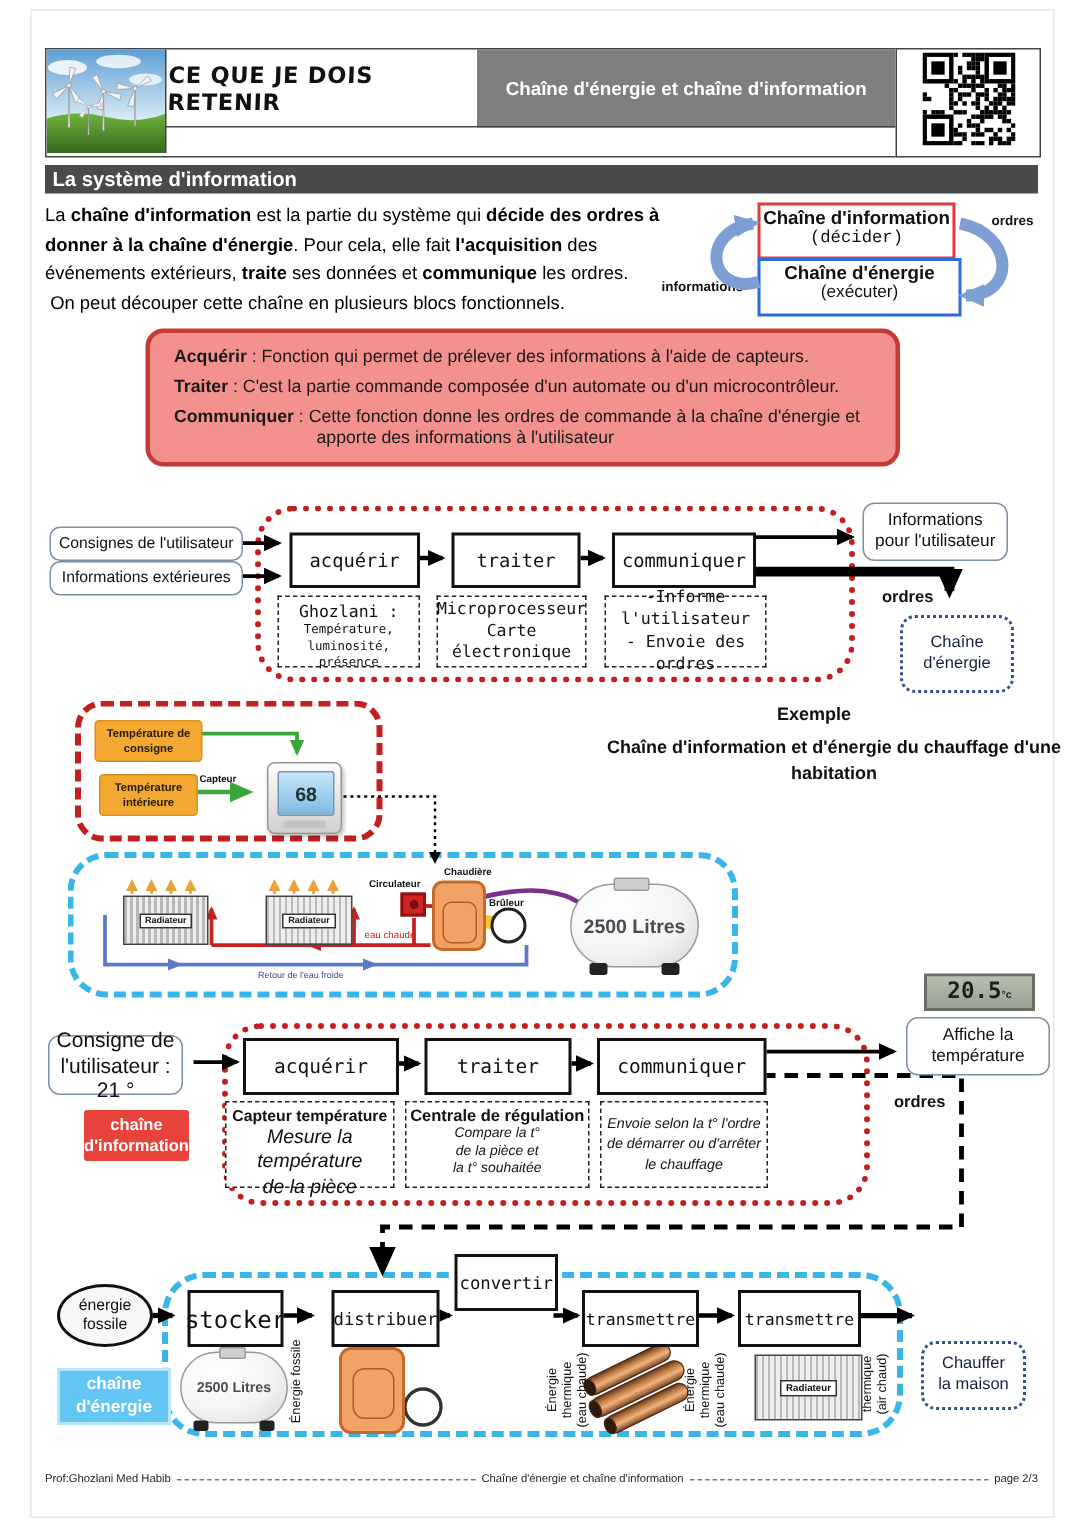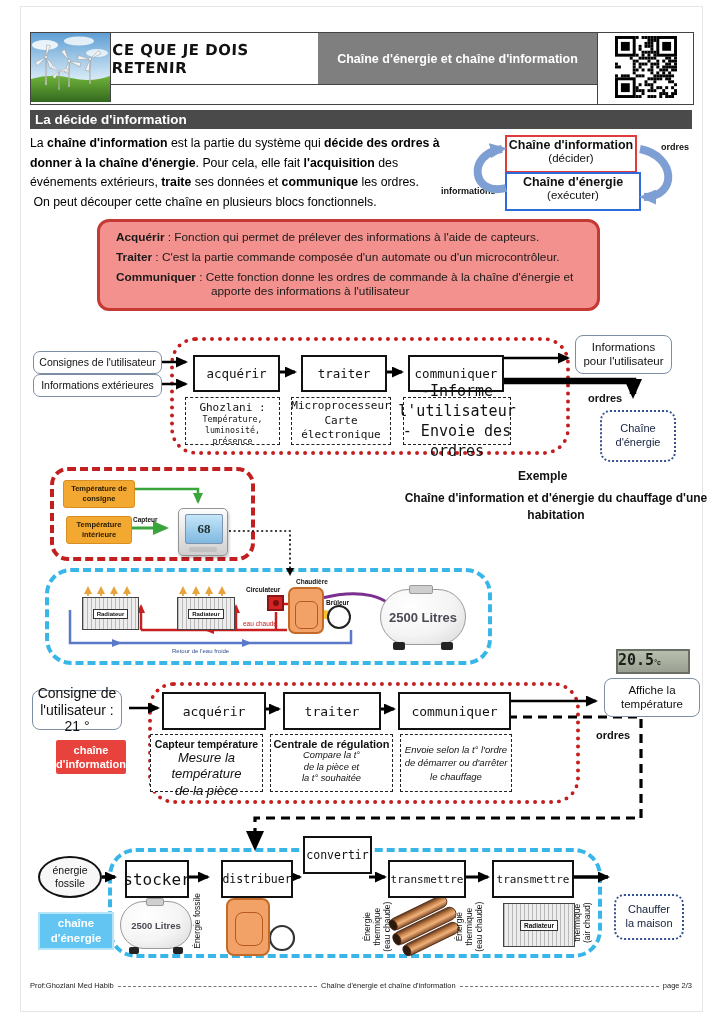--- a/index.html
+++ b/index.html
@@ -242,29 +242,29 @@
             <rect x="43.5" y="1.5" width="18" height="18"></rect>
             <rect x="1.5" y="43.5" width="18" height="18"></rect>
           </g>
           <rect x="6" y="6" width="9" height="9"></rect>
           <rect x="48" y="6" width="9" height="9"></rect>
           <rect x="6" y="48" width="9" height="9"></rect>
         </svg></span>
   </div>
 
   <div class="abs" style="left:30px;top:110px;width:662px;height:19px;background:var(--bar_gray);display:flex;align-items:center;">
-    <span style="color:#fff;font-weight:bold;font-size:13.5px;padding-left:5px;">La décide d'information</span>
+    <span style="color:#fff;font-weight:bold;font-size:13.5px;padding-left:5px;">La système d'information</span>
   </div>
 
   <div class="abs rich" style="left:30px;top:134px;width:412px;font-size:12.3px;line-height:19.5px;color:#000;"><span>La </span><span class="b">chaîne d'information</span><span> est la partie du système qui </span><span class="b">décide des ordres à donner à la chaîne d'énergie</span><span>. Pour cela, elle fait </span><span class="b">l'acquisition</span><span> des événements extérieurs, </span><span class="b">traite</span><span> ses données et </span><span class="b">communique</span><span> les ordres.
  On peut découper cette chaîne en plusieurs blocs fonctionnels.</span></div>
 
   <div class="abs" style="left:505px;top:135px;width:128px;height:33px;border:2px solid #e03a3a;background:#fff;text-align:center;line-height:1.15;padding-top:1px;">
     <div class="b" style="font-size:12.5px;">Chaîne d'information</div>
-    <div style="font-size:11.5px;">(décider)</div>
+    <div style="font-size:11.5px;font-family:Liberation Mono, monospace;">(décider)</div>
   </div>
   <div class="abs" style="left:505px;top:172px;width:132px;height:34px;border:2px solid #2f6bd8;background:#fff;text-align:center;line-height:1.15;padding-top:1px;">
     <div class="b" style="font-size:12.5px;">Chaîne d'énergie</div>
     <div style="font-size:11.5px;">(exécuter)</div>
   </div>
   <div class="abs b" style="left:441px;top:186px;font-size:9px;">informations</div>
   <div class="abs b" style="left:661px;top:142px;font-size:9px;">ordres</div>
 
   <div class="abs" style="left:97px;top:219px;width:503px;height:92px;background:var(--pink_bg);border:3px solid var(--pink_border);border-radius:12px;box-sizing:border-box;padding:8px 10px 0 16px;font-size:11.8px;">
     <div class="def-row">
@@ -406,40 +406,40 @@
   <div class="abs box" style="left:408px;top:355px;width:92px;height:33px;font-size:12.5px;">
     <span>communiquer</span>
   </div>
   <div class="abs dashbox c" style="left:185px;top:397px;width:95px;height:48px;font-family:'DejaVu Sans Mono',monospace;padding-top:3px;">
     <div style="font-size:11px;">Ghozlani :</div>
     <div class="pl" style="font-size:8.3px;line-height:1.3;">Température,
 luminosité, présence</div>
   </div>
   <div class="abs dashbox c pl" style="left:291px;top:397px;width:100px;height:48px;font-family:'DejaVu Sans Mono',monospace;font-size:11px;line-height:1.35;display:flex;align-items:center;justify-content:center;">Microprocesseur
 Carte électronique</div>
-  <div class="abs dashbox c pl" style="left:403px;top:397px;width:108px;height:48px;font-family:'DejaVu Sans Mono',monospace;font-size:15px;line-height:1.35;display:flex;align-items:center;justify-content:center;">-Informe l'utilisateur
+  <div class="abs dashbox c pl" style="left:403px;top:397px;width:108px;height:48px;font-family:'DejaVu Sans Mono',monospace;font-size:11px;line-height:1.35;display:flex;align-items:center;justify-content:center;">-Informe l'utilisateur
 - Envoie des ordres</div>
   <div class="abs rbox pl" style="left:575px;top:335px;width:95px;height:37px;font-size:11.5px;">Informations
 pour l'utilisateur</div>
   <div class="abs b" style="left:588px;top:392px;font-size:11px;">ordres</div>
   <div class="abs dotbox pl" style="left:600px;top:410px;width:72px;height:48px;">Chaîne
 d'énergie</div>
 
   <div class="abs b" style="left:518px;top:469px;font-size:12px;">Exemple</div>
   <div class="abs b c pl" style="left:400px;top:490px;width:312px;font-size:12px;line-height:1.4;">Chaîne d'information  et d'énergie du chauffage d'une
 habitation</div>
 
   <div class="abs pl c b" style="left:63px;top:480px;width:70px;height:26px;background:var(--orange_note);border:1px solid #d98f1f;border-radius:3px;font-size:7.5px;line-height:1.3;display:flex;align-items:center;justify-content:center;color:#241a00;">Température de
 consigne</div>
   <div class="abs pl c b" style="left:66px;top:516px;width:64px;height:26px;background:var(--orange_note);border:1px solid #d98f1f;border-radius:3px;font-size:7.5px;line-height:1.3;display:flex;align-items:center;justify-content:center;color:#241a00;">Température
 intérieure</div>
   <div class="abs b" style="left:133px;top:516px;font-size:6.5px;">Capteur</div>
   <div class="abs" style="left:178px;top:508px;width:48px;height:46px;background:linear-gradient(#fdfdfd,#cfcfcf);border:1px solid #949494;border-radius:5px;box-shadow:1px 2px 3px rgba(0,0,0,0.25);">
     <div style="position:absolute;left:6px;top:5px;width:36px;height:28px;background:linear-gradient(#c5e6f9,#7fb8e0);border:1px solid #7e93ad;border-radius:2px;display:flex;align-items:center;justify-content:center;">
-      <span style="font-family:Liberation Serif, serif;font-weight:bold;font-size:13px;color:#233;">68</span>
+      <span style="font-family:Liberation Sans, sans-serif;font-weight:bold;font-size:13px;color:#233;">68</span>
     </div>
     <div style="position:absolute;left:10px;bottom:3px;width:28px;height:5px;background:#c2c2c2;border-radius:2px;"></div>
   </div>
 
   <div class="radiator" style="left:82px;top:597px;width:55px;height:31px;">
     <span class="rad-label">Radiateur</span>
   </div>
   <div class="radiator" style="left:177px;top:597px;width:56px;height:31px;">
     <span class="rad-label">Radiateur</span>
   </div>
@@ -454,21 +454,21 @@
   <div class="abs b" style="left:326px;top:599px;font-size:6.5px;">Brûleur</div>
   <div class="tank" style="left:380px;top:589px;width:84px;height:54px;border-radius:40px;font-size:13px;">
     <span>2500 Litres</span>
     <div style="position:absolute;top:-5px;left:28px;width:22px;height:7px;background:#cfcfcf;border:1px solid #9a9a9a;border-radius:2px;"></div>
     <div class="foot" style="left:12px;"></div>
       <div class="foot" style="right:12px;"></div>
   </div>
   <div class="abs" style="left:243px;top:620px;font-size:6.5px;color:#c82020;">eau chaude</div>
   <div class="abs" style="left:172px;top:648px;font-size:6px;color:#33518f;">Retour de l'eau froide</div>
 
-  <div class="abs" style="left:616px;top:649px;width:74px;height:25px;background:linear-gradient(#b9bfae,#99a092);border:2.5px solid #6a6f66;box-sizing:border-box;display:flex;align-items:baseline;">
+  <div class="abs" style="left:616px;top:649px;width:74px;height:25px;background:linear-gradient(#b9bfae,#99a092);border:2.5px solid #6a6f66;box-sizing:border-box;display:flex;align-items:baseline;justify-content:center;">
     <span style="font-family:'DejaVu Sans Mono',monospace;font-weight:bold;font-size:15px;color:#1c1f1a;line-height:19px;">20.5</span>
     <span style="font-size:7px;font-weight:bold;color:#1c1f1a;">°c</span>
   </div>
 
   <div class="abs rbox pl" style="left:32px;top:690px;width:88px;height:38px;font-size:14px;text-align:center;">Consigne de
 l'utilisateur : 21 °</div>
   <div class="abs pl c b" style="left:56px;top:740px;width:70px;height:34px;background:var(--info_label_bg);color:#fff;font-size:11px;line-height:1.3;display:flex;align-items:center;justify-content:center;border-radius:2px;">chaîne
 d'information</div>
   <div class="abs box" style="left:162px;top:692px;width:100px;height:34px;font-size:13px;">
     <span>acquérir</span>

